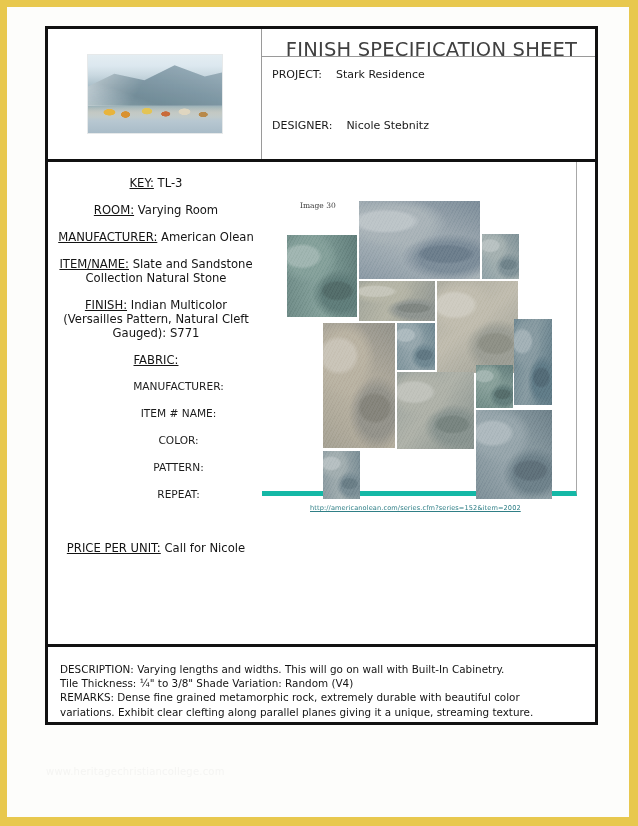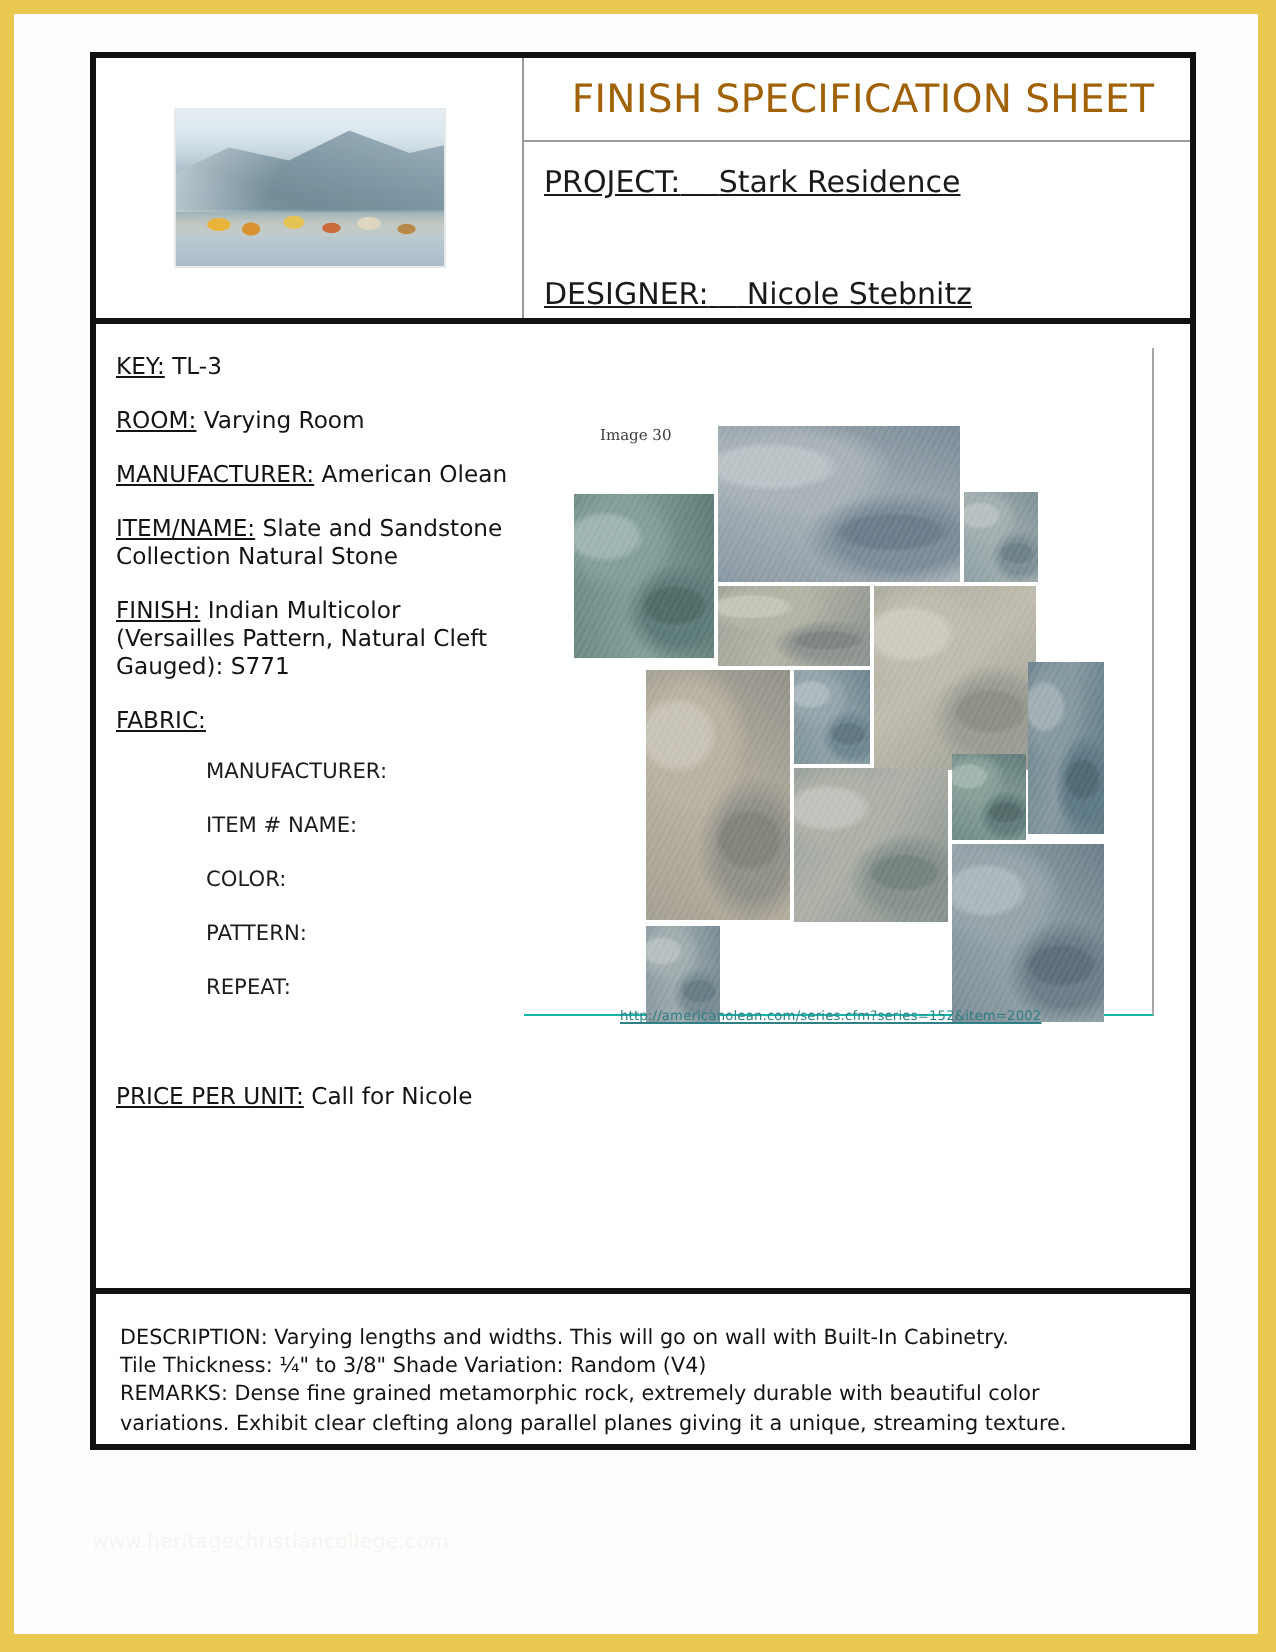--- a/index.html
+++ b/index.html
@@ -60,35 +60,34 @@
     align-items: center;
     justify-content: center;
   }
   .header-text-cell {
     flex: 1;
     display: flex;
     flex-direction: column;
     box-sizing: border-box;
   }
   .sheet-title {
-    height: 42px;
+    height: 28px;
     line-height: 42px;
     text-align: center;
     font-size: 19.5px;
-    color: #a16207;
+    color: #404040;
     letter-spacing: 0.2px;
     border-bottom: 1px solid #9a9a9a;
     box-sizing: border-box;
     padding-left: 6px;
   }
   .header-field {
-    font-size: 15px;
+    font-size: 11px;
     color: #1a1a1a;
     padding-left: 10px;
-    text-decoration: underline;
   }
   .header-field.project  { margin-top: 11px; }
   .header-field.designer { margin-top: 38px; }
 
   
   .village-photo {
     width: 136px;
     height: 80px;
     position: relative;
     overflow: hidden;
@@ -126,20 +125,21 @@
       radial-gradient(ellipse 7px 4px at 86% 34%, #b8894a 0 60%, rgba(184,137,74,0) 70%),
       linear-gradient(180deg, rgba(236,241,243,0.15) 0%, #b7c7d1 58%, #a9bcc8 100%);
   }
 
   
   .body-row {
     display: flex;
     height: 485px;
     border-bottom: 3px solid #111111;
     box-sizing: border-box;
+    text-align: center;
   }
   .left-col {
     width: 214px;
     box-sizing: border-box;
     padding: 14px 8px 0 10px;
   }
   .right-col {
     flex: 1;
     position: relative;
     box-sizing: border-box;
@@ -158,25 +158,25 @@
     color: #1c1c1c;
     margin: 0 0 14px 45px;
     line-height: 13px;
   }
   .gap-lg { height: 26px; }
 
   
   .stone-panel {
     position: absolute;
     left: 0px;
-    top: 12px;
+    top: 0px;
     width: 315px;
     height: 334px;
     border-right: 1px solid #a8a8a8;
-    border-bottom: 1px solid #14b8a6;
+    border-bottom: 5px solid #14b8a6;
     box-sizing: border-box;
     background: #ffffff;
   }
   .image-caption {
     position: absolute;
     left: 38px;
     top: 39px;
     font-size: 7.5px;
     color: #3b3b3b;
     font-family: "DejaVu Serif", "Liberation Serif", serif;

